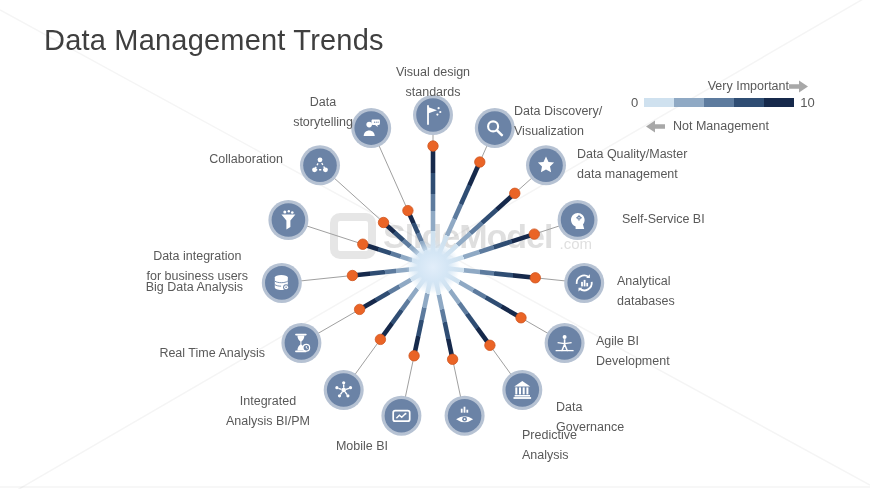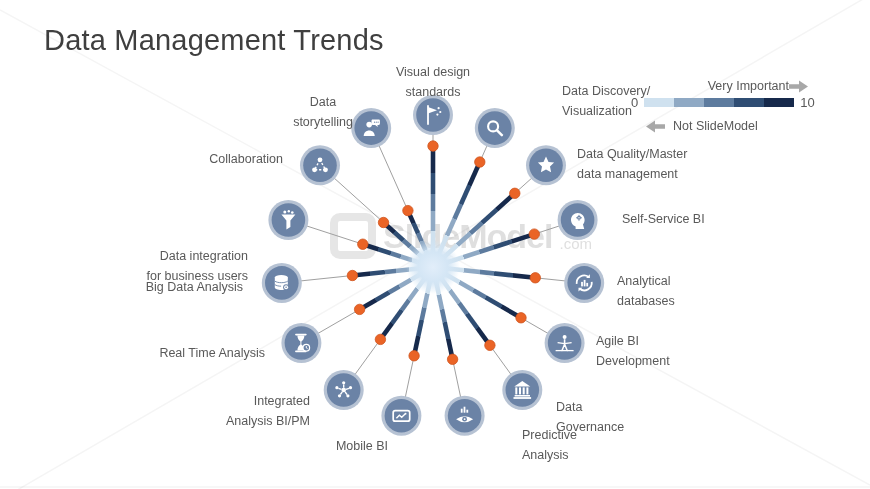--- a/index.html
+++ b/index.html
@@ -8,21 +8,21 @@
   
   .wm{position:absolute;left:330px;top:213px;display:flex;align-items:center;gap:7px;z-index:0;pointer-events:none;}
   .wm-logo{width:30px;height:30px;border:8px solid rgba(183,183,183,.34);border-radius:10px;}
   .wm-text{font-weight:bold;font-size:34px;color:rgba(176,176,176,.40);letter-spacing:-1px;}
   .wm-dom{font-weight:normal;font-size:15px;color:rgba(176,176,176,.40);margin-top:14px;}
   
   #diagram-svg{position:absolute;left:0;top:0;z-index:1;}
   .node-label{position:absolute;z-index:2;font-size:12.5px;line-height:20px;color:#595959;white-space:pre-line;}
   .al-c{transform:translateX(-50%);text-align:center;}
   .al-l{text-align:left;}
-  .al-r{text-align:right;}
+  .al-r{text-align:center;}
   
   .legend{position:absolute;z-index:2;color:#595959;font-size:12.5px;}
   #legend-top{top:79px;right:62px;display:flex;align-items:center;gap:0;}
   #legend-bar{top:95px;left:631px;display:flex;align-items:center;gap:6px;font-size:13px;}
   #legend-strip{display:flex;height:9px;}
   #legend-strip span{width:30px;height:9px;display:block;}
   #legend-bottom{top:119px;left:646px;display:flex;align-items:center;gap:8px;}
   .arrow-svg{display:block;}
 </style>
 </head>
@@ -438,21 +438,21 @@
           <circle cx="15.3" cy="6.1" r=".6" fill="#6b83a6"></circle>
           <circle cx="17.1" cy="6.1" r=".6" fill="#6b83a6"></circle>
           <circle cx="18.9" cy="6.1" r=".6" fill="#6b83a6"></circle>
         </g>
       </g>
     </svg>
 
   <div id="labels">
       <div class="node-label al-c" style="left: 433px; top: 62px;">Visual design
 standards</div>
-      <div class="node-label al-l" style="left: 514px; top: 81px; margin-left: 48px;">Data Discovery/
+      <div class="node-label al-l" style="left: 514px; top: 101px;">Data Discovery/
 Visualization</div>
       <div class="node-label al-l" style="left: 577px; top: 144px;">Data Quality/Master
 data management</div>
       <div class="node-label al-l" style="left: 622px; top: 209px;">Self-Service BI</div>
       <div class="node-label al-l" style="left: 617px; top: 271px;">Analytical
 databases</div>
       <div class="node-label al-l" style="left: 596px; top: 331px;">Agile BI
 Development</div>
       <div class="node-label al-l" style="left: 556px; top: 397px;">Data
 Governance</div>
@@ -486,16 +486,16 @@
         <span style="background: rgb(47, 77, 115);"></span>
         <span style="background: rgb(22, 41, 75);"></span>
       </span>
     <span>10</span>
   </div>
 
   <div class="legend" id="legend-bottom">
     <svg class="arrow-svg" width="19" height="13">
       <path d="M19 4.2H9V.5L0 6.5 9 12.5V8.8h10z" fill="#a8a8a8"></path>
     </svg>
-    <span>Not SlideModel</span>
+    <span>Not Management</span>
   </div>
 
 </div>
 
 </body></html>

